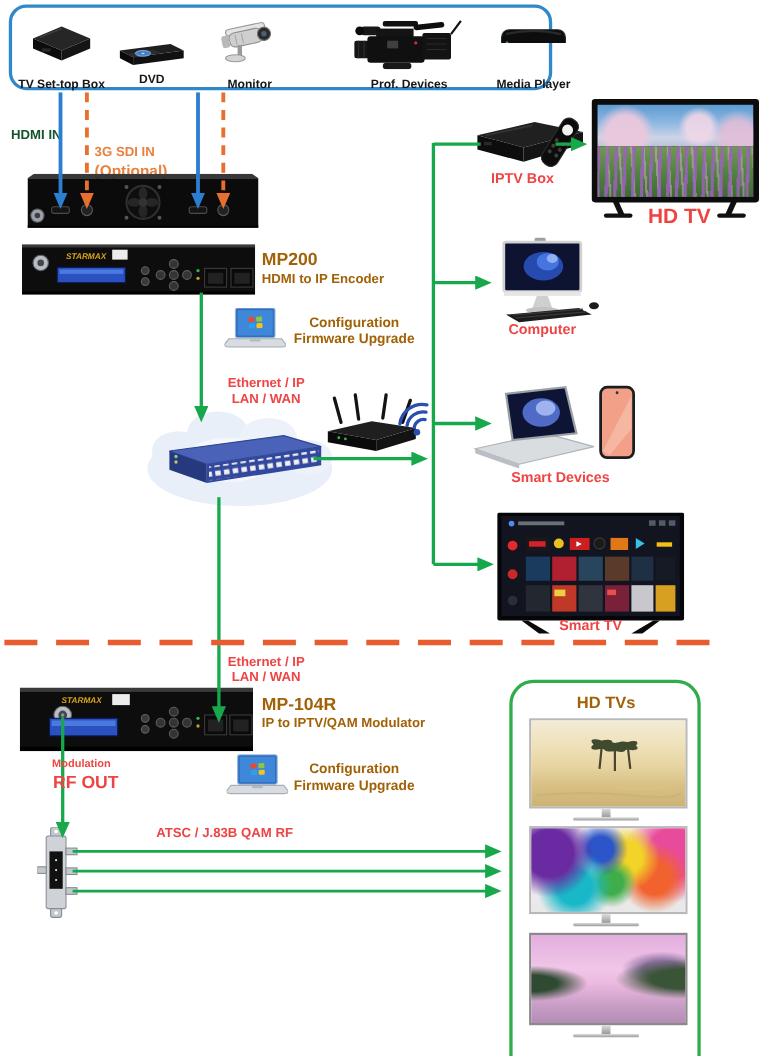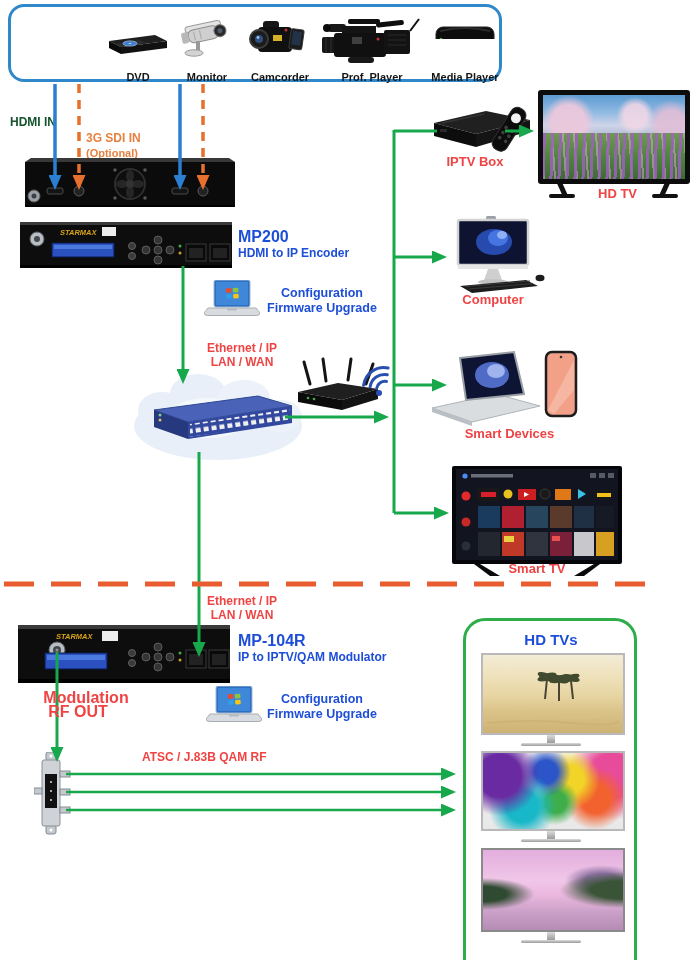--- a/index.html
+++ b/index.html
@@ -2,21 +2,21 @@
 <html><head>
 <meta charset="utf-8">
 <style>
   html,body{margin:0;padding:0;background:#fff;}
   #canvas{position:relative;width:700px;height:960px;background:#fff;overflow:hidden;
           font-family:"Liberation Sans",sans-serif;}
   .abs{position:absolute;}
   .lbl{position:absolute;font-weight:bold;line-height:1.15;}
   .center{text-align:center;}
   .g{color:#ef4444;}
-  .k{color:#1d4ed8;}
+  .k{color:#a16207;}
   .blue{color:#14532d;}
   .orange{color:#e8813f;margin-top:24px;}
   
   #src-panel{position:absolute;left:8px;top:4px;width:494px;height:78px;
              border:3px solid #2f88c9;border-radius:16px;box-sizing:border-box;}
   .src-item{position:absolute;top:10px;height:66px;display:flex;flex-direction:column;
             justify-content:space-between;align-items:center;}
   .src-label{font-size:11px;font-weight:bold;color:#161616;white-space:nowrap;}
   
   .tvframe{position:absolute;background:#000;border:5px solid #0c0c0c;border-radius:3px;box-sizing:border-box;}
@@ -95,62 +95,56 @@
 
     <line x1="4" y1="584" x2="648" y2="584" stroke="#e85c30" stroke-width="5" stroke-dasharray="30 17"></line>
 
     <line x1="57" y1="652" x2="57" y2="750" stroke="#17a84c" stroke-width="3" marker-end="url(#ag)"></line>
     <line x1="66" y1="774" x2="444" y2="774" stroke="#17a84c" stroke-width="2.5" marker-end="url(#ag)"></line>
     <line x1="66" y1="792" x2="444" y2="792" stroke="#17a84c" stroke-width="2.5" marker-end="url(#ag)"></line>
     <line x1="66" y1="810" x2="444" y2="810" stroke="#17a84c" stroke-width="2.5" marker-end="url(#ag)"></line>
   </svg>
 
   <div id="src-panel">
-    <div class="src-item" style="left:92px;width:70px;">
+    <div class="src-item" style="left:2px;width:86px;">
+      <svg width="64" height="44">
+        <polygon points="6,18 32,7 58,18 32,29" fill="#262626"></polygon>
+        <polygon points="6,18 32,29 32,38 6,27" fill="#0c0c0c"></polygon>
+        <polygon points="32,29 58,18 58,27 32,38" fill="#151515"></polygon>
+        <line x1="12" y1="17" x2="32" y2="9" stroke="#3c3c3c" stroke-width="1.5"></line>
+        <rect x="14" y="27" width="8" height="3" fill="#2a2a2a"></rect>
+      </svg>
+      <div class="src-label">TV Set-top Box</div>
+    </div>
+    <div class="src-item" style="left:92px;width:70px;justify-content:center;">
       <svg width="66" height="44">
         <polygon points="4,24 50,18 62,24 16,30" fill="#1f1f1f"></polygon>
         <polygon points="4,24 16,30 16,37 4,31" fill="#0a0a0a"></polygon>
         <polygon points="16,30 62,24 62,31 16,37" fill="#111111"></polygon>
         <polygon points="10,27 34,23 41,26 17,30" fill="#2d2d2d"></polygon>
         <ellipse cx="25" cy="26.5" rx="7" ry="2.6" fill="#3f7fd0" stroke="#9ab6d8" stroke-width="0.8"></ellipse>
         <ellipse cx="25" cy="26.5" rx="1.4" ry="0.6" fill="#dce6f2"></ellipse>
       </svg>
       <div class="src-label">DVD</div>
     </div>
-    <div class="src-item" style="left:160px;width:72px;">
+    <div class="src-item" style="left:180px;width:72px;">
       <svg width="56" height="44">
         <g transform="rotate(-12 28 20)">
           <rect x="8" y="6" width="36" height="6" rx="3" fill="#e4e4e4" stroke="#9a9a9a"></rect>
           <rect x="10" y="10" width="30" height="13" rx="5" fill="#cfcfcf" stroke="#8e8e8e"></rect>
           <line x1="16" y1="12" x2="16" y2="21" stroke="#a8a8a8"></line>
           <line x1="22" y1="12" x2="22" y2="21" stroke="#a8a8a8"></line>
           <circle cx="42" cy="16.5" r="6" fill="#2a2a2a" stroke="#777"></circle>
           <circle cx="42" cy="16.5" r="2.5" fill="#4d5e70"></circle>
           <rect x="3" y="11" width="7" height="11" rx="2" fill="#b8b8b8"></rect>
         </g>
         <rect x="17" y="24" width="4" height="9" fill="#9a9a9a"></rect>
         <ellipse cx="15" cy="36" rx="9" ry="3.2" fill="#d4d4d4" stroke="#9a9a9a"></ellipse>
       </svg>
       <div class="src-label">Monitor</div>
-    </div>
-    <div class="src-item" style="left:234px;width:70px;">
-      <svg width="62" height="44">
-        <rect x="14" y="4" width="16" height="8" rx="3" fill="#161616"></rect>
-        <rect x="9" y="10" width="34" height="25" rx="4" fill="#101010"></rect>
-        <circle cx="10" cy="22" r="9" fill="#1b1b1b" stroke="#3c3c3c" stroke-width="2"></circle>
-        <circle cx="10" cy="22" r="4" fill="#2f4f7f"></circle>
-        <circle cx="9" cy="20.5" r="1.4" fill="#9fc4e8"></circle>
-        <rect x="24" y="18" width="9" height="6" fill="#d8b028"></rect>
-        <g transform="rotate(8 46 22)">
-          <rect x="41" y="12" width="13" height="20" rx="2" fill="#1a1a1a" stroke="#383838"></rect>
-          <rect x="43" y="14" width="9" height="14" fill="#243248"></rect>
-        </g>
-        <circle cx="37" cy="13" r="1.5" fill="#c03030"></circle>
-      </svg>
-      <div class="src-label">Camcorder</div>
     </div>
     <div class="src-item" style="left:306px;width:110px;">
       <svg width="100" height="46">
         <line x1="88" y1="14" x2="97" y2="2" stroke="#111" stroke-width="2"></line>
         <rect x="26" y="2" width="32" height="5" rx="2" fill="#111"></rect>
         <g transform="rotate(-6 70 7)">
             <rect x="54" y="4" width="28" height="5" rx="2.5" fill="#0e0e0e"></rect>
           </g>
         <rect x="6" y="7" width="18" height="8" rx="3" fill="#181818"></rect>
         <circle cx="5" cy="11" r="4" fill="#0c0c0c"></circle>
@@ -160,38 +154,38 @@
         <line x1="9" y1="20" x2="9" y2="36" stroke="#2e2e2e"></line>
         <rect x="12" y="16" width="52" height="24" rx="3" fill="#101010"></rect>
         <rect x="62" y="13" width="26" height="24" rx="2" fill="#131313"></rect>
         <line x1="66" y1="18" x2="84" y2="18" stroke="#2a2a2a"></line>
         <line x1="66" y1="23" x2="84" y2="23" stroke="#2a2a2a"></line>
         <line x1="66" y1="28" x2="84" y2="28" stroke="#2a2a2a"></line>
         <rect x="26" y="40" width="26" height="6" rx="3" fill="#181818"></rect>
         <rect x="30" y="20" width="10" height="7" fill="#3f3f3f"></rect>
         <circle cx="56" cy="22" r="1.5" fill="#c03030"></circle>
       </svg>
-      <div class="src-label">Prof. Player</div>
-    </div>
-    <div class="src-item" style="left:414px;width:80px;gap:32px;">
+      <div class="src-label">Prof. Devices</div>
+    </div>
+    <div class="src-item" style="left:434px;width:80px;gap:32px;">
       <svg width="70" height="44">
         <rect x="6" y="10" width="58" height="28" rx="7" fill="#0d0d0d" stroke="#242424"></rect>
         <path d="M10,14 Q35,8 60,14" stroke="#2a2a2a" stroke-width="2" fill="none"></path>
         <rect x="14" y="28" width="10" height="5" rx="1" fill="#2a2a2a"></rect>
         <rect x="30" y="28" width="12" height="4" rx="1" fill="#2a2a2a"></rect>
         <rect x="48" y="27" width="9" height="6" rx="1" fill="#2a2a2a" stroke="#4a4a4a"></rect>
         <circle cx="11" cy="22" r="1.3" fill="#3fae4a"></circle>
       </svg>
       <div class="src-label">Media Player</div>
     </div>
   </div>
 
   <div class="lbl blue" style="left:10px;top:116px;font-size:12px;">HDMI IN</div>
   <div class="lbl orange" style="left:86px;top:108px;font-size:12px;">3G SDI IN</div>
-  <div class="lbl orange" style="left:86px;top:123px;font-size:11px;">(Optional)</div>
+  <div class="lbl orange" style="left:86px;top:123px;font-size:14px;">(Optional)</div>
 
   <svg class="abs" style="left:25px;top:158px;z-index:10" width="210" height="53">
     <rect x="0" y="4" width="210" height="45" fill="#0b0b0b"></rect>
     <polygon points="0,4 210,4 204,0 6,0" fill="#383838"></polygon>
     <rect x="0" y="47" width="210" height="2" fill="#000"></rect>
     <circle cx="105" cy="26" r="15" fill="#0e0e0e" stroke="#2e2e2e" stroke-width="2"></circle>
     <ellipse cx="105" cy="18" rx="4" ry="6" fill="#262626"></ellipse>
     <ellipse cx="105" cy="34" rx="4" ry="6" fill="#262626"></ellipse>
     <ellipse cx="97" cy="26" rx="6" ry="4" fill="#262626"></ellipse>
     <ellipse cx="113" cy="26" rx="6" ry="4" fill="#262626"></ellipse>
@@ -319,21 +313,21 @@
   <div class="tvframe" style="left:538px;top:90px;width:152px;height:94px;z-index:12">
     <div class="screen">
       <div class="lup-sky"></div>
       <div class="lup-field"></div>
     </div>
   </div>
   <div class="foot" style="left:560px;top:182px;transform:rotate(-24deg);"></div>
   <div class="foot" style="left:662px;top:182px;transform:rotate(24deg);"></div>
   <div class="footbar" style="left:549px;top:194px;"></div>
   <div class="footbar" style="left:652px;top:194px;"></div>
-  <div class="lbl g center" style="left:575px;top:187px;width:85px;font-size:13px;">HD TV</div>
+  <div class="lbl g center" style="left:575px;top:187px;width:85px;font-size:19px;">HD TV</div>
 
   <svg class="abs" style="left:450px;top:216px;z-index:12" width="96" height="80">
     <rect x="36" y="0" width="10" height="4" rx="1.5" fill="#9aa0a6"></rect>
     <rect x="8" y="4" width="70" height="45" rx="2" fill="#0d1330" stroke="#d2d2d2" stroke-width="2.5"></rect>
     <ellipse cx="44" cy="26" rx="18" ry="13" fill="#2b55c4" opacity="0.85"></ellipse>
     <ellipse cx="48" cy="22" rx="10" ry="8" fill="#4a7ae8" opacity="0.9"></ellipse>
     <ellipse cx="52" cy="19" rx="5" ry="4" fill="#8fb0f2"></ellipse>
     <rect x="8" y="49" width="70" height="4" fill="#e6e6e6"></rect>
     <polygon points="38,53 48,53 52,64 34,64" fill="#cfcfcf"></polygon>
     <ellipse cx="43" cy="66" rx="15" ry="2.8" fill="#c2c2c2"></ellipse>
@@ -435,21 +429,21 @@
       <rect x="29" y="8" width="5.5" height="4.5" rx="1" fill="#8cc63e"></rect>
       <rect x="22" y="14" width="5.5" height="4.5" rx="1" fill="#2e9fe8"></rect>
       <rect x="29" y="14" width="5.5" height="4.5" rx="1" fill="#f5c518"></rect>
     </g>
     <path d="M4,28 L52,28 L56,33 Q56,35.5 52,35.5 L4,35.5 Q0,35.5 0,33 Z" fill="#d8dce0" stroke="#a8aeb4"></path>
     <rect x="23" y="28.5" width="10" height="2" rx="1" fill="#b4bac0"></rect>
   </svg>
   <div class="lbl k center" style="left:258px;top:692px;width:128px;font-size:12.5px;">Configuration</div>
   <div class="lbl k center" style="left:258px;top:707px;width:128px;font-size:12.5px;">Firmware Upgrade</div>
 
-  <div class="lbl g center" style="left:36px;top:689px;width:100px;font-size:16px;z-index:45;">Modulation</div>
+  <div class="lbl g center" style="left:24px;top:689px;width:100px;font-size:10px;z-index:45;">Modulation</div>
   <div class="lbl g center" style="left:28px;top:703px;width:100px;font-size:16px;z-index:45;">RF OUT</div>
 
   <svg class="abs" style="left:34px;top:752px;z-index:12" width="40" height="84">
     <rect x="12" y="0" width="10" height="9" rx="2" fill="#c4c9cf" stroke="#868c93"></rect>
     <circle cx="17" cy="4" r="1.6" fill="#fff"></circle>
     <rect x="12" y="73" width="10" height="9" rx="2" fill="#c4c9cf" stroke="#868c93"></rect>
     <circle cx="17" cy="78" r="1.6" fill="#fff"></circle>
     <rect x="8" y="8" width="18" height="66" rx="2" fill="#cfd3d8" stroke="#8a9097"></rect>
     <rect x="11" y="22" width="12" height="34" fill="#111"></rect>
     <circle cx="17" cy="30" r="1" fill="#ddd"></circle>

